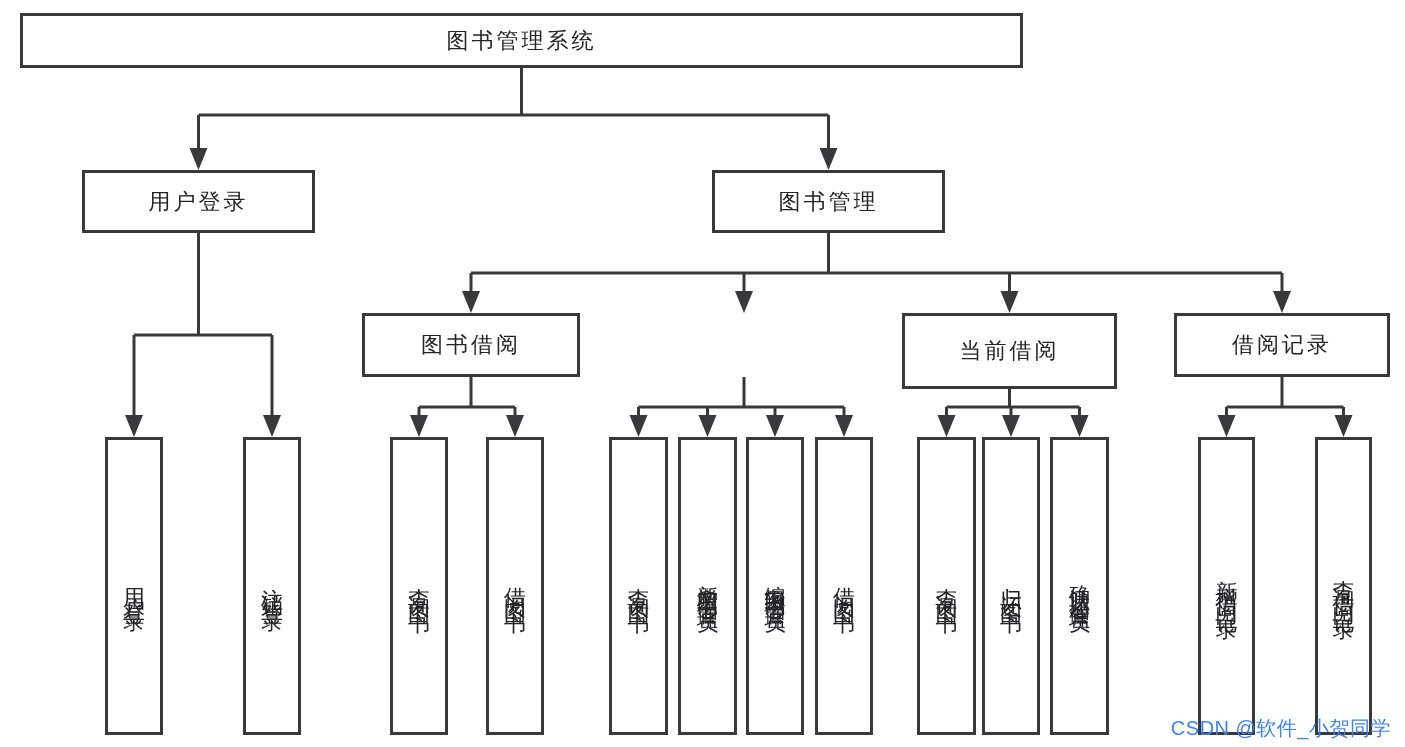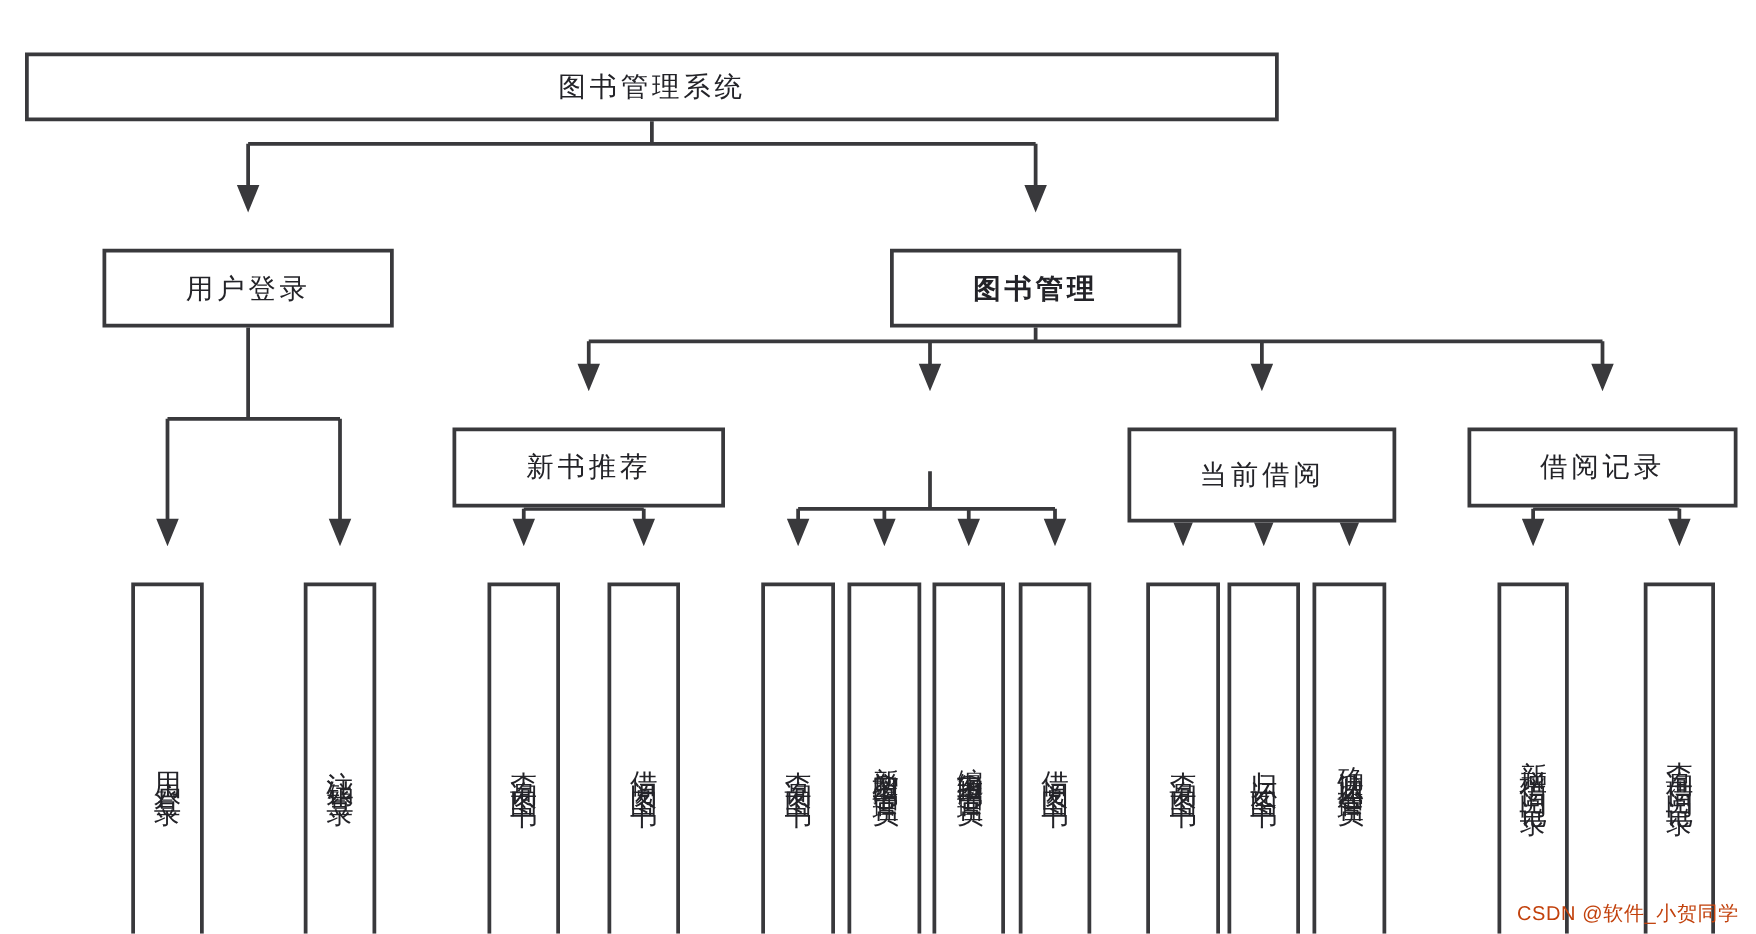--- a/index.html
+++ b/index.html
@@ -27,42 +27,41 @@
     border: 3px solid #39393c;
     display: flex;
     align-items: center;
     justify-content: center;
     font-size: 22px;
     letter-spacing: 3px;
     color: #232328;
     z-index: 2;
     text-align: left;
     white-space: nowrap;
-    margin-top: 29px;
   }
 
   .leaf {
     writing-mode: vertical-rl;
     text-orientation: mixed;
     letter-spacing: 8px;
     font-size: 22px;
     white-space: normal;
   }
 
   .leaf.long {
     letter-spacing: 4px;
     font-size: 21px;
   }
 
   .watermark {
     position: absolute;
     right: 14px;
     bottom: 5px;
-    font-size: 16px;
-    color: #c2410c;
+    font-size: 20px;
+    color: #3b82f6;
     letter-spacing: 0.5px;
     z-index: 3;
   }
 </style>
 </head>
 <body>
 
 <div class="canvas">
 
   <svg class="connectors" viewBox="0 0 1405 747" xmlns="http://www.w3.org/2000/svg" aria-hidden="true">
@@ -92,23 +91,23 @@
              M937.5 415 L955.5 415 L946.5 437 Z
              M1002 415 L1020 415 L1011 437 Z
              M1070.5 415 L1088.5 415 L1079.5 437 Z
              M1217.5 415 L1235.5 415 L1226.5 437 Z
              M1334.5 415 L1352.5 415 L1343.5 437 Z"></path>
   </svg>
 
   <div class="node" style="left:20px; top:13px; width:1003px; height:55px;">图书管理系统</div>
 
   <div class="node" style="left:82px; top:170px; width:233px; height:63px;">用户登录</div>
-  <div class="node" style="left:712px; top:170px; width:233px; height:63px;font-weight:bold;">图书管理</div>
+  <div class="node" style="left:712px; top:170px; width:233px; height:63px;">图书管理</div>
 
-  <div class="node" style="left:362px; top:313px; width:218px; height:64px;">新书推荐</div>
+  <div class="node" style="left:362px; top:313px; width:218px; height:64px;">图书借阅</div>
   <div class="node" style="left:902px; top:313px; width:215px; height:76px;">当前借阅</div>
   <div class="node" style="left:1174px; top:313px; width:216px; height:64px;">借阅记录</div>
 
   <div class="node leaf" style="left:105px; top:437px; width:58px; height:298px;">用户登录</div>
   <div class="node leaf" style="left:243px; top:437px; width:58px; height:298px;">注销登录</div>
 
   <div class="node leaf" style="left:390px; top:437px; width:58px; height:298px;">查询图书</div>
   <div class="node leaf" style="left:486px; top:437px; width:58px; height:298px;">借阅图书</div>
 
   <div class="node leaf" style="left:609px; top:437px; width:59px; height:298px;">查询图书</div>

